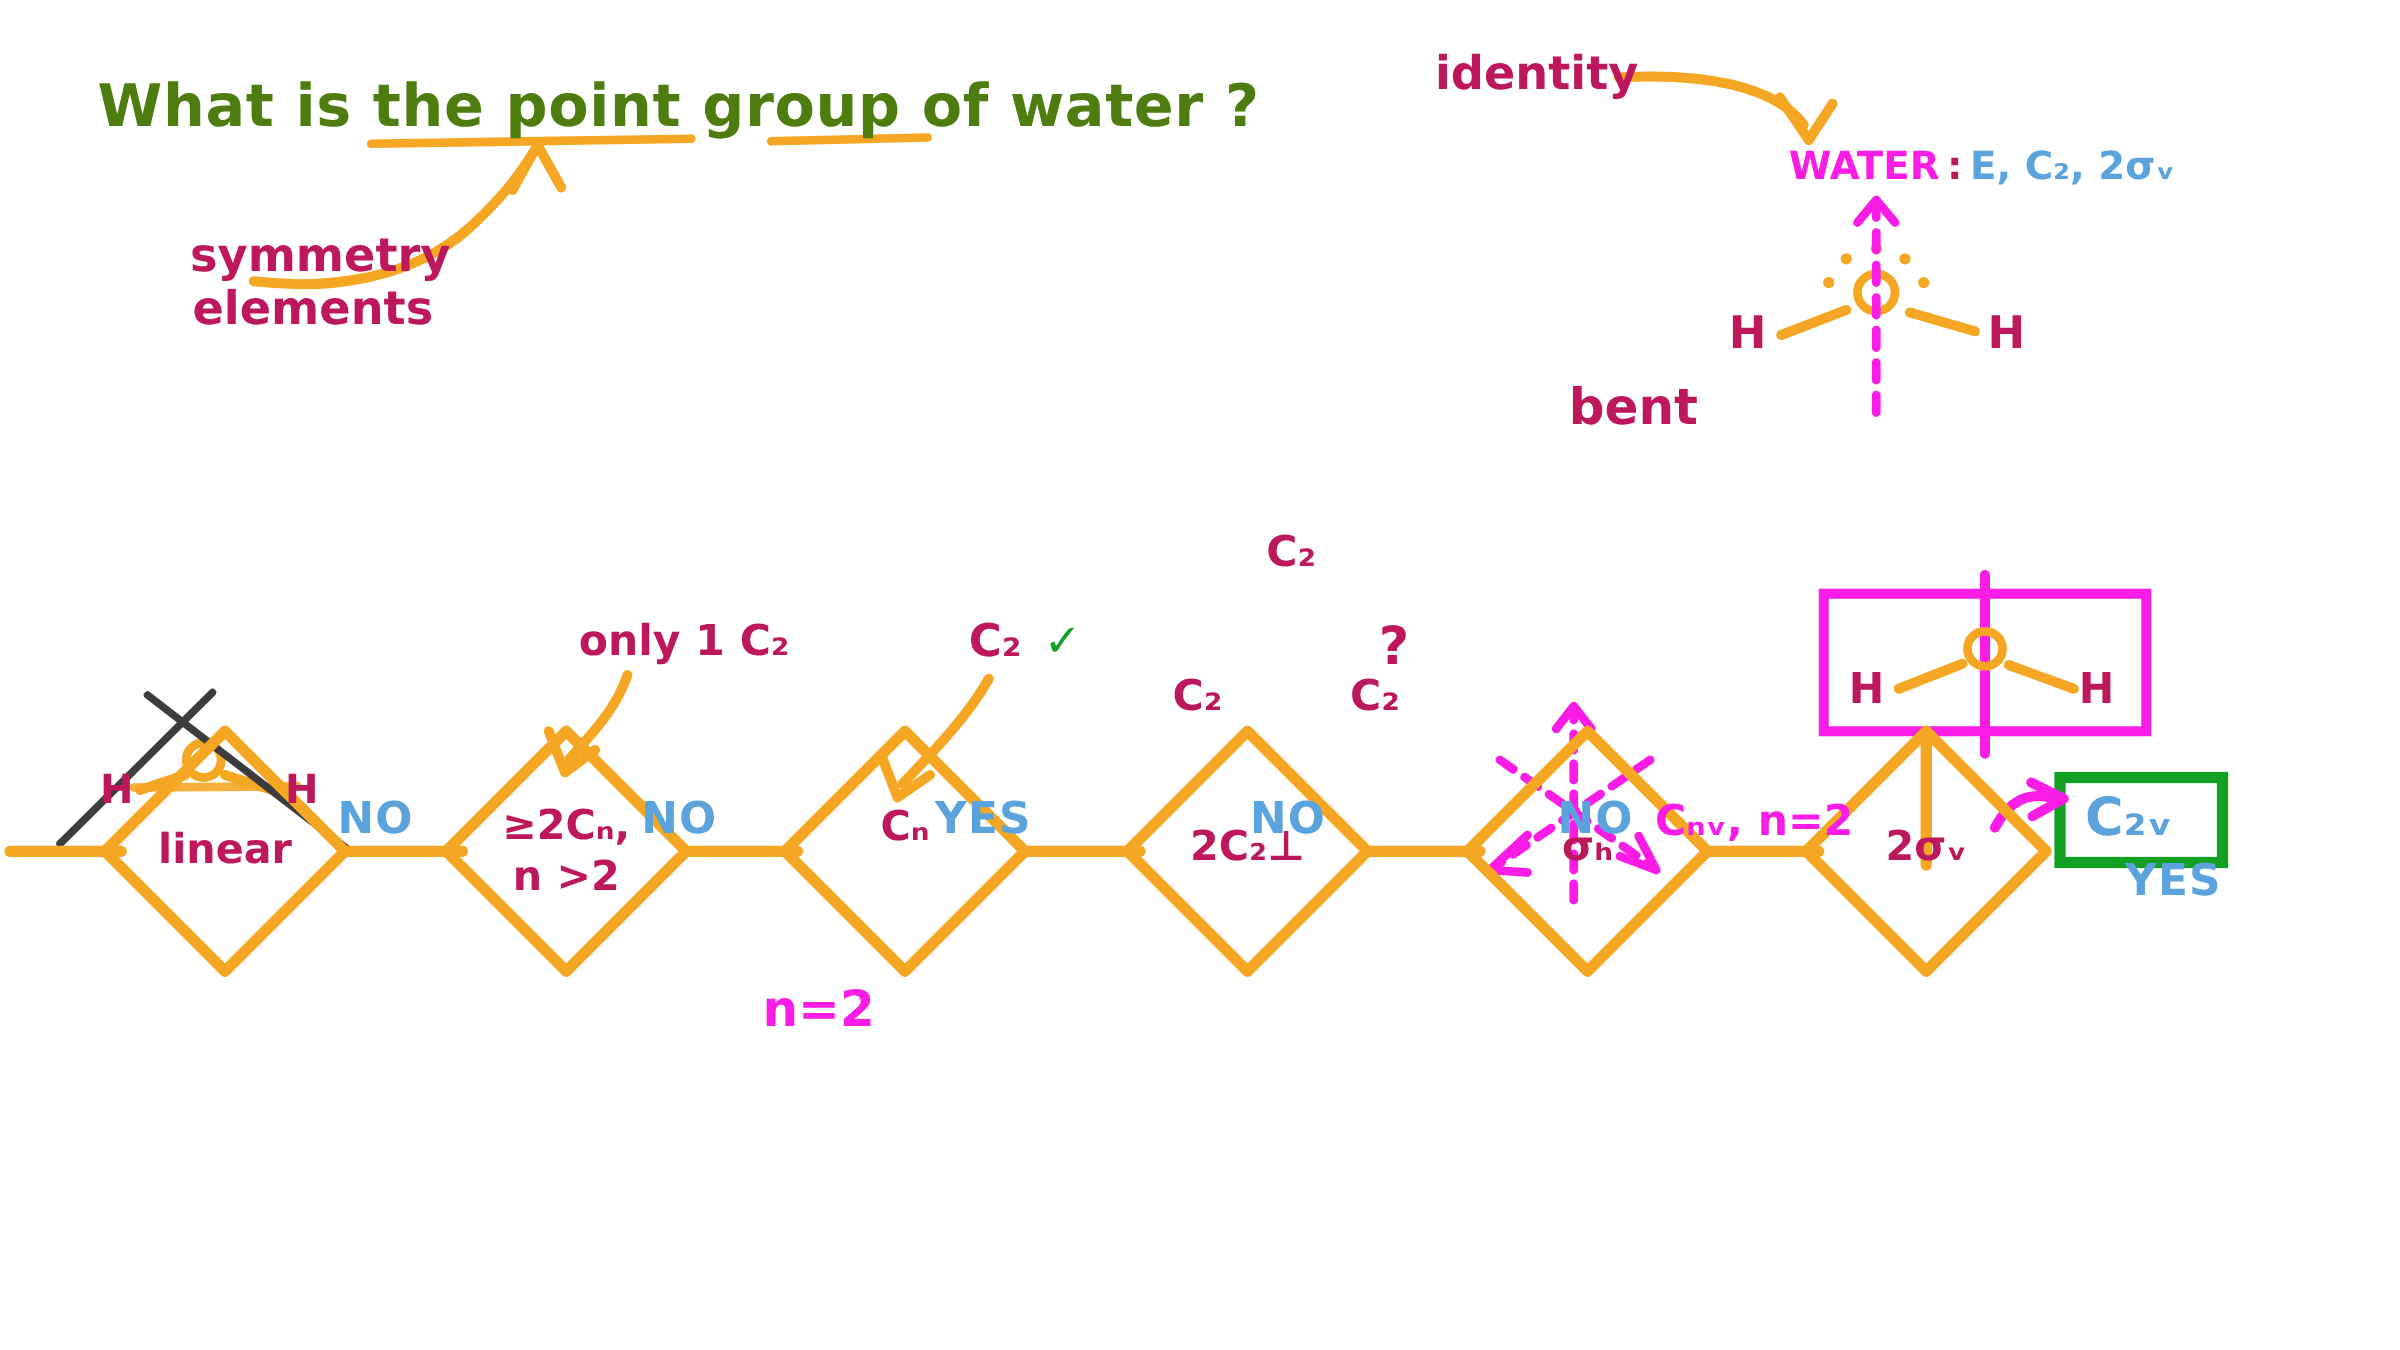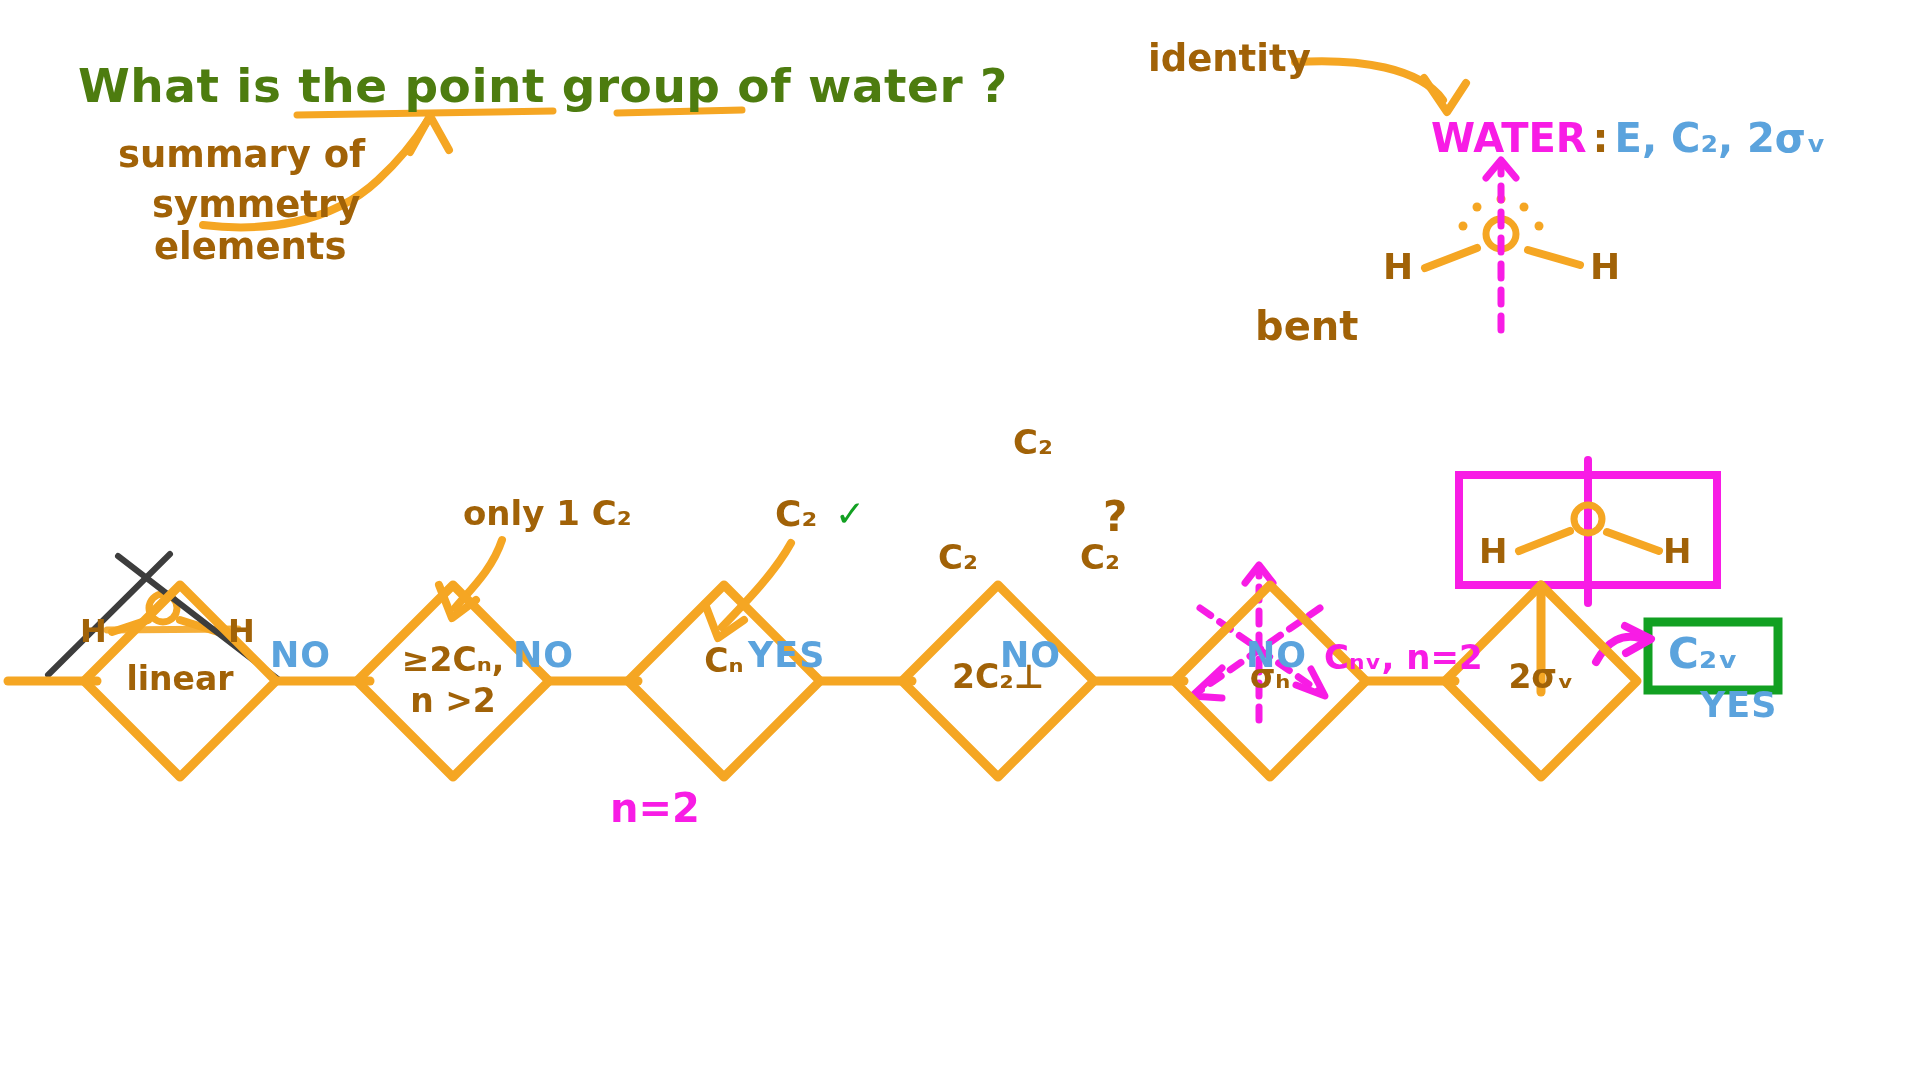--- a/index.html
+++ b/index.html
@@ -30,21 +30,21 @@
   
   .hw {
     position: absolute;
     white-space: nowrap;
     font-family: "DejaVu Sans", sans-serif;
     font-weight: 700;
     line-height: 1;
     user-select: none;
   }
   .ink-dark   { color: #4d7c0f; }
-  .ink-orange { color: #a16207; }
+  .ink-orange { color: #be185d; }
   .ink-blue   { color: #5ba3dd; }
   .ink-magenta{ color: #f81ce5; }
   .ink-green  { color: #12a022; }
 
   .title {
     font-size: 47px;
     letter-spacing: 0.5px;
     font-weight: 600;
   }
   .note-orange {
@@ -185,27 +185,26 @@
       <path d="M1366,681 L1455,681" stroke="#f5a623" stroke-width="9" stroke-linecap="round" fill="none"></path>
 
       <path d="M1541,585 L1637,681 L1541,777 L1445,681 Z" stroke="#f5a623" stroke-width="9" fill="none" stroke-linejoin="round"></path>
 
       <path d="M1541,585 L1541,692" stroke="#f5a623" stroke-width="9" stroke-linecap="round" fill="none"></path>
     </g>
   </svg>
 
   <div class="hw title ink-dark" style="left:78px; top:62px;">What is the point group of water ?</div>
 
-  <div class="hw note-orange ink-orange" style="left:118px; top:136px;">summary of</div>
   <div class="hw note-orange ink-orange" style="left:152px; top:186px;">symmetry</div>
   <div class="hw note-orange ink-orange" style="left:154px; top:228px;">elements</div>
 
   <div class="hw note-orange ink-orange" style="left:1148px; top:40px;">identity</div>
 
-  <div class="hw" style="left:1431px; top:118px; font-size:40px; font-weight:800;">
+  <div class="hw" style="left:1431px; top:118px; font-size:31px; font-weight:800;">
     <span class="ink-magenta">WATER</span><span class="ink-orange" style="padding:0 6px;">:</span><span class="ink-blue">E, C₂, 2σᵥ</span>
   </div>
 
   <div class="hw atom ink-orange" style="left:1383px; top:249px;">H</div>
   <div class="hw atom ink-orange" style="left:1590px; top:249px;">H</div>
 
   <div class="hw note-orange ink-orange" style="left:1255px; top:306px; font-size:40px;">bent</div>
 
   <div class="hw atom ink-orange" style="left:1479px; top:534px; font-size:34px;">H</div>
   <div class="hw atom ink-orange" style="left:1663px; top:534px; font-size:34px;">H</div>

